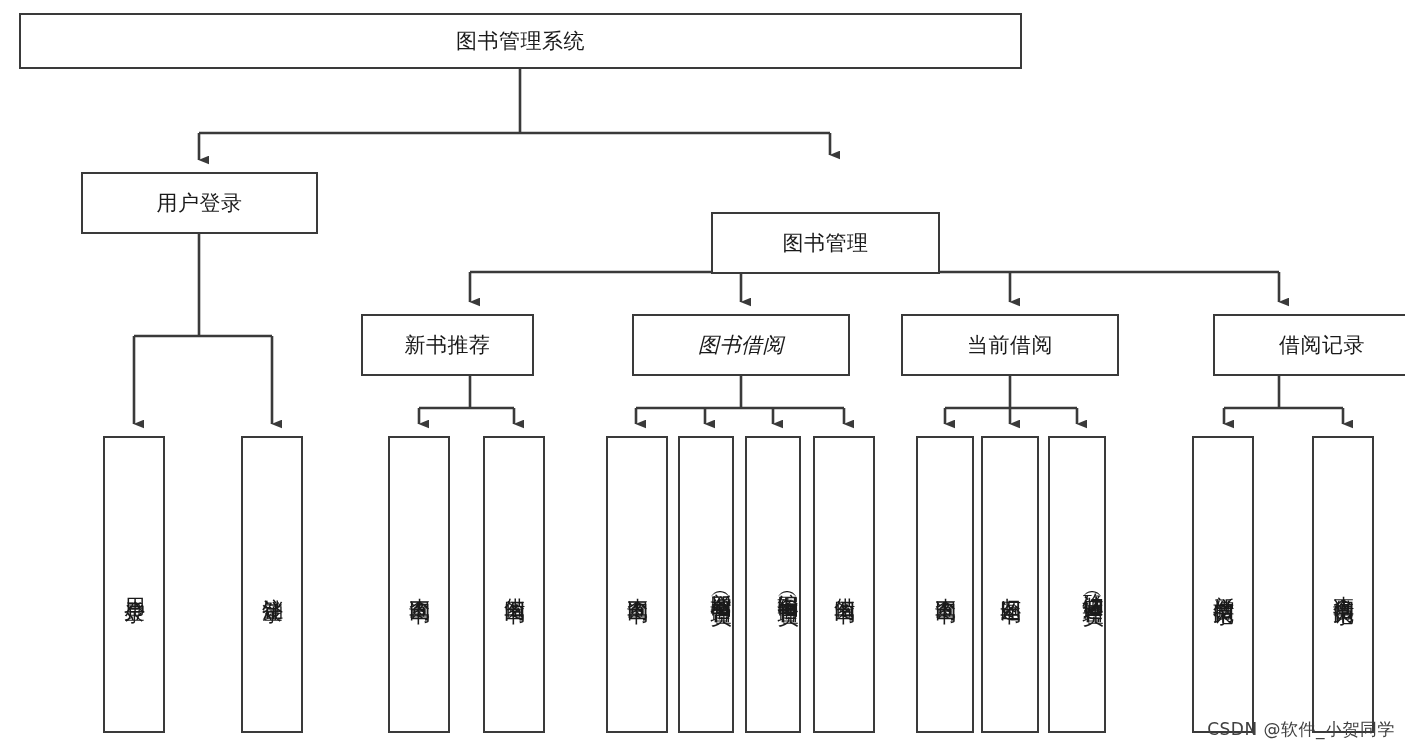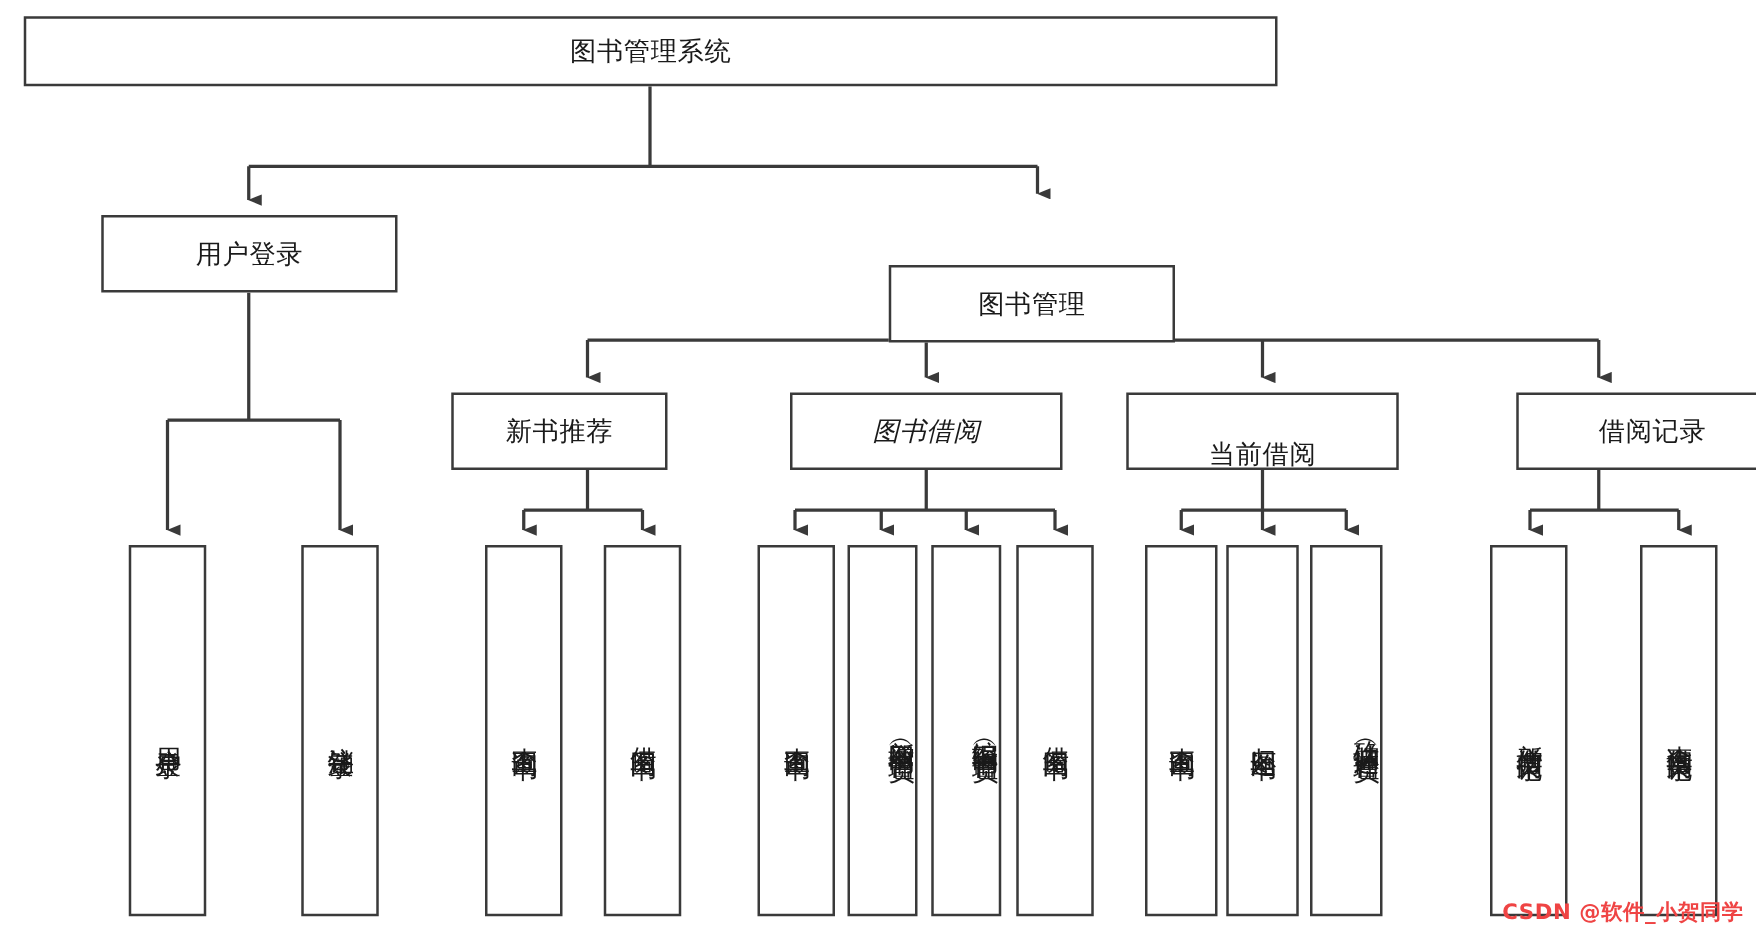--- a/index.html
+++ b/index.html
@@ -56,25 +56,24 @@
     align-items: center;
   }
   .label-inner {
     display: block;
   }
   #watermark {
     position: absolute;
     right: 10px;
     bottom: 6px;
     font-size: 17px;
-    color: #ef4444;
+    color: #404040;
     z-index: 5;
     white-space: nowrap;
     letter-spacing: 0.5px;
-    font-weight: bold;
   }
 </style>
 </head>
 <body>
 
 <div id="canvas">
 
   <svg id="diagram-svg" viewBox="0 0 1405 747">
     <defs>
       <marker id="arrowhead" markerWidth="9" markerHeight="11" refX="4.5" refY="10.4" orient="auto" markerUnits="userSpaceOnUse">
@@ -135,21 +134,21 @@
   <div class="node-box node-h" style="left:711px; top:170px; width:229px; height:62px;margin-top:42px;">
     <span class="label-inner">图书管理</span>
   </div>
 
   <div class="node-box node-h" style="left:361px; top:314px; width:173px; height:62px;">
     <span class="label-inner">新书推荐</span>
   </div>
   <div class="node-box node-h" style="left:632px; top:314px; width:218px; height:62px;font-style:italic;">
     <span class="label-inner">图书借阅</span>
   </div>
-  <div class="node-box node-h" style="left:901px; top:314px; width:218px; height:62px;align-items:flex-end;">
+  <div class="node-box node-h" style="left:901px; top:314px; width:218px; height:62px;">
     <span class="label-inner">当前借阅</span>
   </div>
   <div class="node-box node-h" style="left:1170px; top:314px; width:218px; height:62px;margin-left:43px;">
     <span class="label-inner">借阅记录</span>
   </div>
 
   <div class="node-box node-v center-v" style="left:103px; top:436px; width:62px; height:297px;">
     <span class="label-inner">用户登录</span>
   </div>
   <div class="node-box node-v center-v" style="left:241px; top:436px; width:62px; height:297px;">

